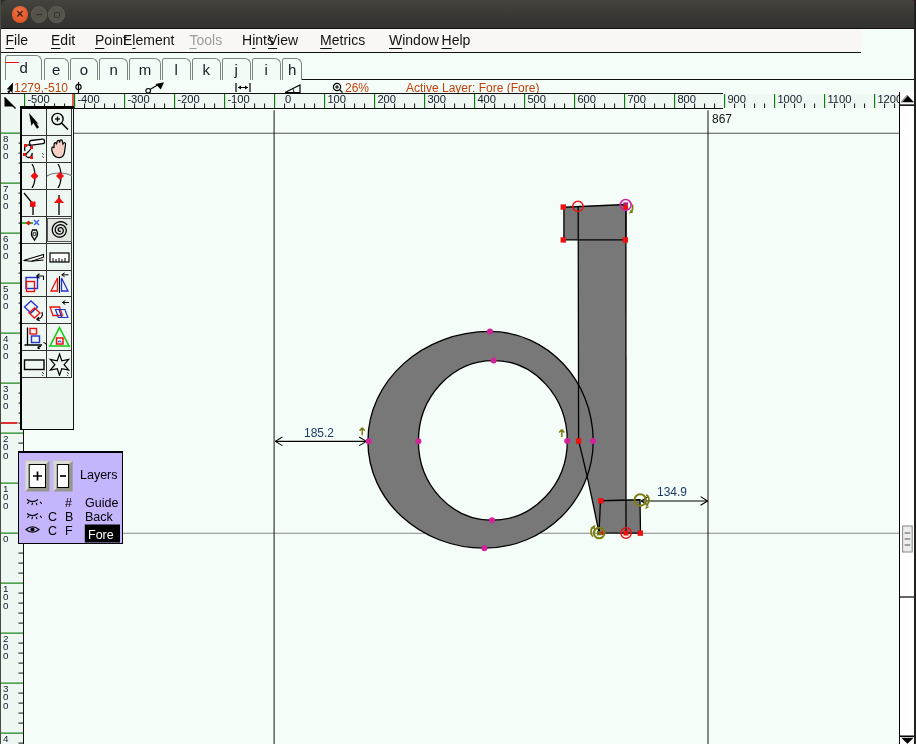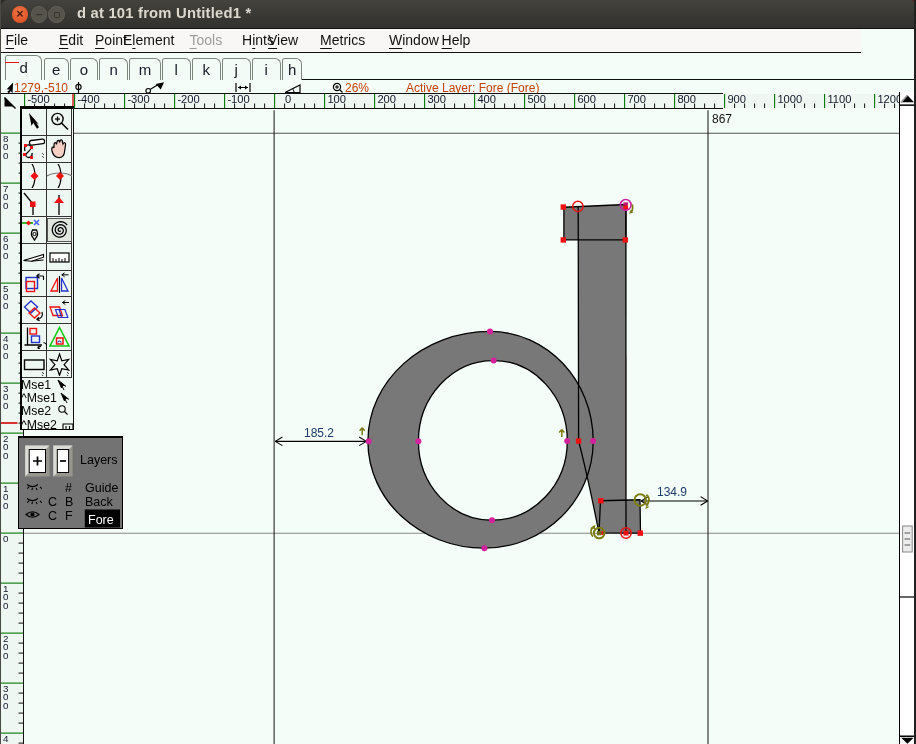--- a/index.html
+++ b/index.html
@@ -19,21 +19,21 @@
 #tabline{position:absolute;left:300.7px;top:78.8px;width:616px;height:1.5px;background:#111}
 #infobar{position:absolute;left:0;top:81px;width:916px;height:12px;font-size:12px;color:#c2410c}
 #infobar span{letter-spacing:0}
 #hruler{position:absolute;left:0;top:93px;width:722px;height:15.5px;background:#eef7f1;border-top:1.2px solid #111;border-bottom:1.2px solid #111}
 #vruler{position:absolute;left:0;top:109.5px;width:22.8px;height:634.5px;background:#eef7f1;border-right:1.2px solid #111}
 #rcorner{position:absolute;left:0;top:93.5px;width:22px;height:15px;background:#eef7f1}
 #canvas{position:absolute;left:22px;top:109.5px;width:876px;height:671px;background:#f4fdf8}
 #toolpal{position:absolute;left:19px;top:106.2px;width:53.6px;height:324.1px;background:#eef7f1;border-top:3px solid #000;border-left:2.6px solid #000;border-right:1.4px solid #111;border-bottom:1.8px solid #000}
 .cell{position:absolute;width:25px;height:26.9px;padding-top:1px;border-right:1.1px solid #333;border-bottom:1.1px solid #333;background:#eef7f1}
 #msetext{position:absolute;left:20px;top:377.5px;width:100px;height:56px}
-#layerspal{position:absolute;left:17px;top:436px;width:104.5px;height:93.3px;background:#737373;border:1.6px solid #000;border-top:2.2px solid #000;padding:0}
+#layerspal{position:absolute;left:17px;top:451px;width:104.5px;height:93.3px;background:#c4b5fd;border:1.6px solid #000;border-top:2.2px solid #000;padding:0}
 
 #vsb{position:absolute;left:897.8px;top:92.2px;width:18.2px;height:651.8px;background:#fff;border-left:1.6px solid #000;border-right:1.8px solid #000}
 u{text-decoration-thickness:1px;text-underline-offset:2.5px}
 
 </style></head><body>
 <div id="win">
 <div style="position:absolute;left:0;top:0;width:10px;height:10px;background:#2c2c2a"></div>
 <div style="position:absolute;left:906px;top:0;width:10px;height:10px;background:#5c1710"></div>
 <div id="canvas"><svg width="876" height="635" viewBox="22 109.5 876 634.5" xmlns="http://www.w3.org/2000/svg">
         <line x1="22" y1="132.5" x2="898" y2="132.5" stroke="#555" stroke-width="1"></line>
@@ -96,25 +96,24 @@
 <div id="titlebar">
 <div class="tbtn" id="btn-close">
         <span style="font-size:12.5px;line-height:16.5px;color:#471c0d">×</span>
       </div>
 <div class="tbtn" id="btn-min">
         <span>–</span>
       </div>
 <div class="tbtn" id="btn-max">
         <i></i>
       </div>
-<div id="title">d at 101 from Untitled1 *</div>
     </div>
 <div id="menubar">
 <span style="left:4.5px"><u>F</u>ile</span>
-<span style="left:58px"><u>E</u>dit</span>
+<span style="left:50px"><u>E</u>dit</span>
 <span style="left:94px"><u>P</u>oint</span>
 <span style="left:122px">E<u>l</u>ement</span>
 <span style="left:188.5px;color:#9c9c98"><u>T</u>ools</span>
 <span style="left:241px">H<u>i</u>nts</span>
 <span style="left:267px"><u>V</u>iew</span>
 <span style="left:319.1px"><u>M</u>etrics</span>
 <span style="left:388px"><u>W</u>indow</span>
 <span style="left:440.6px"><u>H</u>elp</span>
     </div>
 <div id="tabrow">
@@ -476,31 +475,20 @@
         </svg></div>
 <div class="cell" style="left:0px;top:242.1px"><svg width="25" height="24" xmlns="http://www.w3.org/2000/svg">
           <rect x="2.5" y="8" width="19.5" height="9.5" fill="none" stroke="#000" stroke-width="1.4"></rect>
           <path d="M20 20 l1.8 2 m-1.8 0.8 l1.8 2" stroke="#333" stroke-width="1" fill="none"></path>
         </svg></div>
 <div class="cell" style="left:25px;top:242.1px"><svg width="25" height="24" xmlns="http://www.w3.org/2000/svg">
           <path d="M 12.50 2.10 L 10.20 8.72 L 3.32 7.40 L 7.90 12.70 L 3.32 18.00 L 10.20 16.68 L 12.50 23.30 L 14.80 16.68 L 21.68 18.00 L 17.10 12.70 L 21.68 7.40 L 14.80 8.72 Z" fill="none" stroke="#000" stroke-width="1.2"></path>
           <path d="M20 20 l1.8 2 m-1.8 0.8 l1.8 2" stroke="#333" stroke-width="1" fill="none"></path>
         </svg></div>
     </div>
-<div id="msetext"><svg width="100" height="56" xmlns="http://www.w3.org/2000/svg">
-<text x="0" y="10.5" font-size="12.3" fill="#000" font-family="Liberation Sans">Mse1</text>
-<path d="M37 2 l3.5 8 l1.2 -3 l3 1.2 Z M41 8 l2 4" stroke="#000" stroke-width="1" fill="#000"></path>
-<text x="0" y="24" font-size="12.3" fill="#000" font-family="Liberation Sans">^Mse1</text>
-<path d="M40 15 l3.5 8 l1.2 -3 l3 1.2 Z M44 21 l2 4" stroke="#000" stroke-width="1" fill="#000"></path>
-<text x="0" y="37.4" font-size="12.3" fill="#000" font-family="Liberation Sans">Mse2</text>
-<circle cx="41" cy="31" r="3.2" fill="none" stroke="#000" stroke-width="1.1"></circle>
-        <line x1="43.5" y1="33.5" x2="46.5" y2="36.5" stroke="#000" stroke-width="1.2"></line>
-<text x="0" y="50.9" font-size="12.3" fill="#000" font-family="Liberation Sans">^Mse2</text>
-<path d="M42 51 v-5 h10 v5 M45 51 v-3 M48.5 51 v-3" stroke="#000" stroke-width="1.1" fill="none"></path>
-</svg></div>
 <div id="layerspal"><svg width="101" height="92" xmlns="http://www.w3.org/2000/svg">
 <g>
 <rect x="6.2" y="7.5" width="24.3" height="31" fill="#97978f"></rect>
 <path d="M6.2 38.5 L6.2 7.5 L30.5 7.5 L26.5 11.5 L10.2 11.5 L10.2 34.5 Z" fill="#dcdcd6"></path>
 <rect x="10.2" y="11.5" width="16.3" height="23" fill="#fff" stroke="#000" stroke-width="1"></rect>
 <path d="M14 23 h9 M18.5 18.5 v9" stroke="#000" stroke-width="1.7" fill="none"></path>
 <rect x="34.3" y="7.5" width="19.3" height="31" fill="#97978f"></rect>
 <path d="M34.3 38.5 L34.3 7.5 L53.6 7.5 L49.6 11.5 L38.3 11.5 L38.3 34.5 Z" fill="#dcdcd6"></path>
 <rect x="38.3" y="11.5" width="11.3" height="23" fill="#fff" stroke="#000" stroke-width="1"></rect>
 <path d="M41 23 h6" stroke="#000" stroke-width="1.7"></path>

